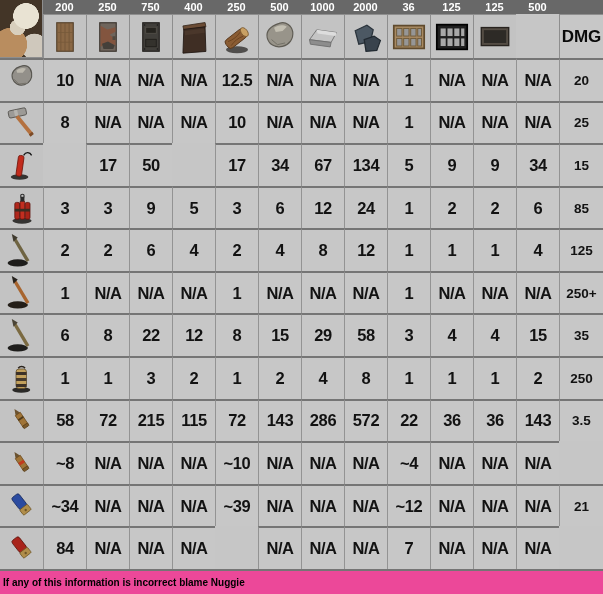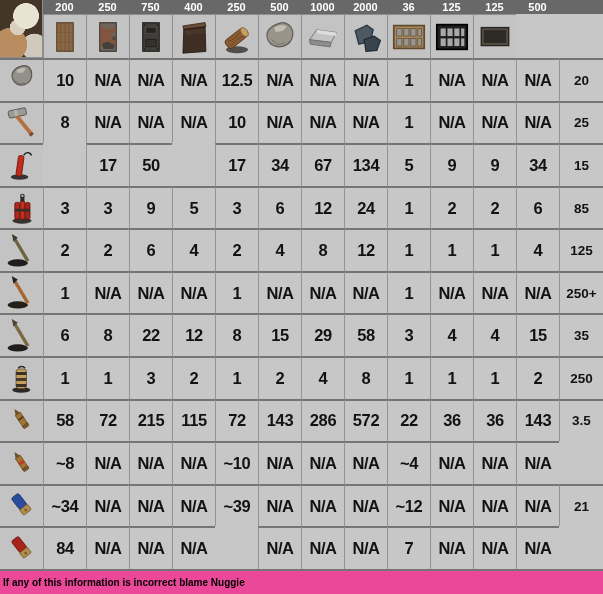--- a/index.html
+++ b/index.html
@@ -192,20 +192,23 @@
       </span>
     </div>
     <div class="c iconcell" style="grid-area: 2 / 12;">
       <span class="icon">
         <svg viewBox="0 0 40 42" width="38" height="36">
           <rect x="4" y="10" width="32" height="21" fill="#544c44" stroke="#28231f" stroke-width="1.6"></rect>
           <rect x="7" y="13" width="26" height="15" fill="#2d2a26"></rect>
         </svg>
       </span>
     </div>
+    <div class="c dmghead" style="grid-area: 2 / 14;">
+      <span>DMG</span>
+    </div>
     <div class="c toolcell" style="grid-area: 3 / 1;">
       <span class="icon">
         <svg viewBox="0 0 40 42" width="32" height="36">
           <path d="M18 4c7-3 13 1 14 8 1 6-2 13-9 15-7 2-13-2-15-8-2-7 3-13 10-15z" fill="#93908a" stroke="#57554f" stroke-width="1.4"></path>
           <path d="M13 9c3-3 9-4 12-2l-4 5h-7z" fill="#bdb9ae"></path>
           <path d="M10 20l6 6 9-1" stroke="#6e6b62" fill="none"></path>
         </svg>
       </span>
     </div>
     <div class="c val" style="grid-area: 3 / 2;">

